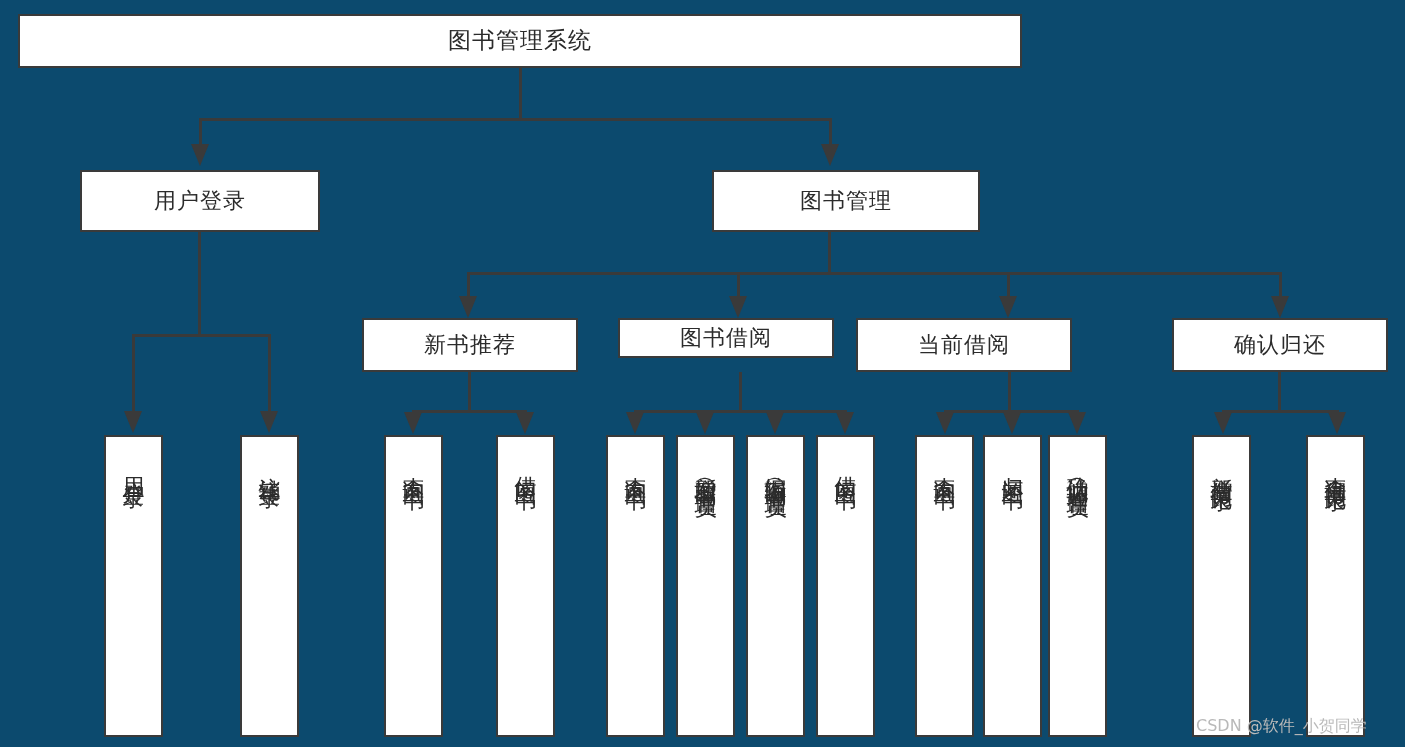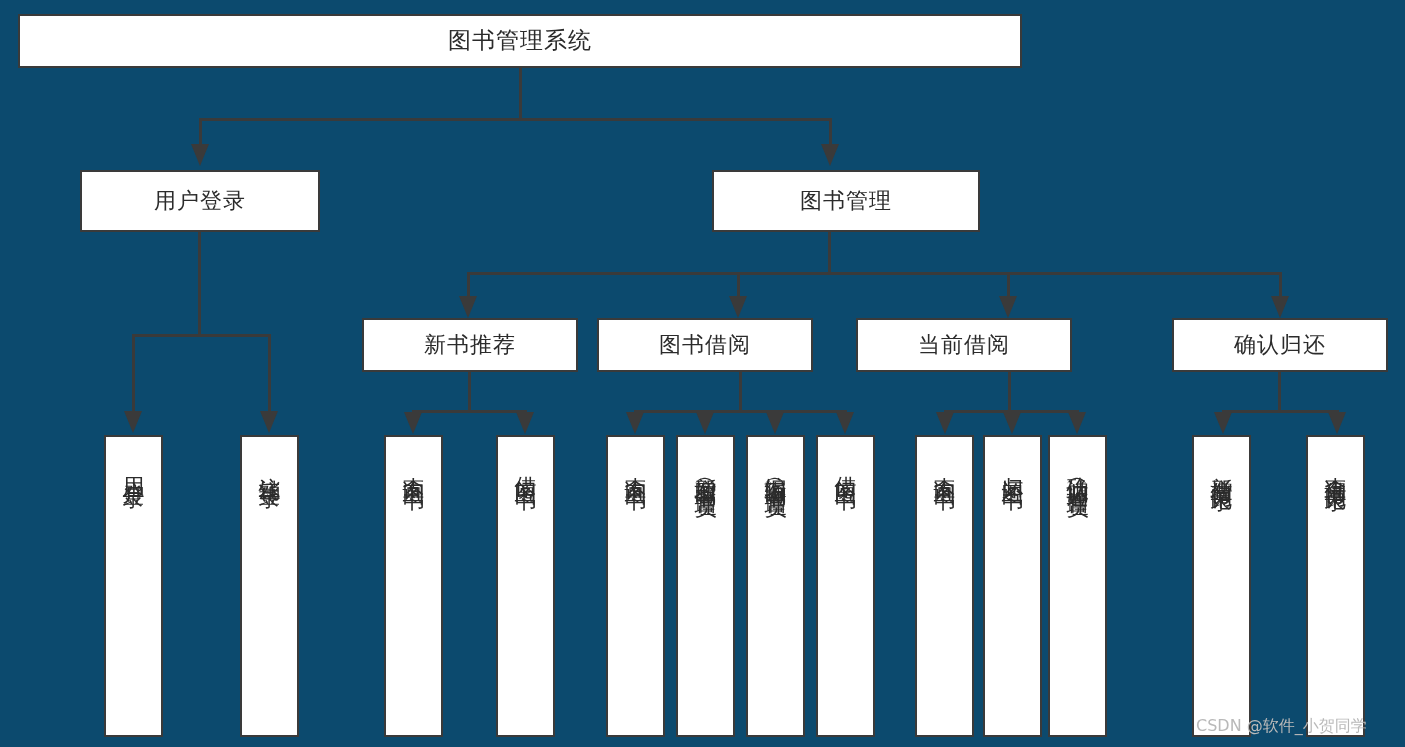--- a/index.html
+++ b/index.html
@@ -132,21 +132,21 @@
   <div class="vline" style="left:1007px; top:272px; width:3px; height:24px;"></div>
   <div class="arrow" style="left:999px; top:296px;"></div>
 
   <div class="vline" style="left:1279px; top:272px; width:3px; height:24px;"></div>
   <div class="arrow" style="left:1271px; top:296px;"></div>
 
   <div class="node mid" style="left:362px; top:318px; width:216px; height:54px;">
     <span class="node-label">新书推荐</span>
   </div>
 
-  <div class="node mid" style="left:597px; top:318px; width:216px; height:54px;align-items:center;">
+  <div class="node mid" style="left:618px; top:318px; width:216px; height:40px;align-items:center;">
     <span class="node-label">图书借阅</span>
   </div>
 
   <div class="node mid" style="left:856px; top:318px; width:216px; height:54px;">
     <span class="node-label">当前借阅</span>
   </div>
 
   <div class="node mid" style="left:1172px; top:318px; width:216px; height:54px;">
     <span class="node-label">确认归还</span>
   </div>

